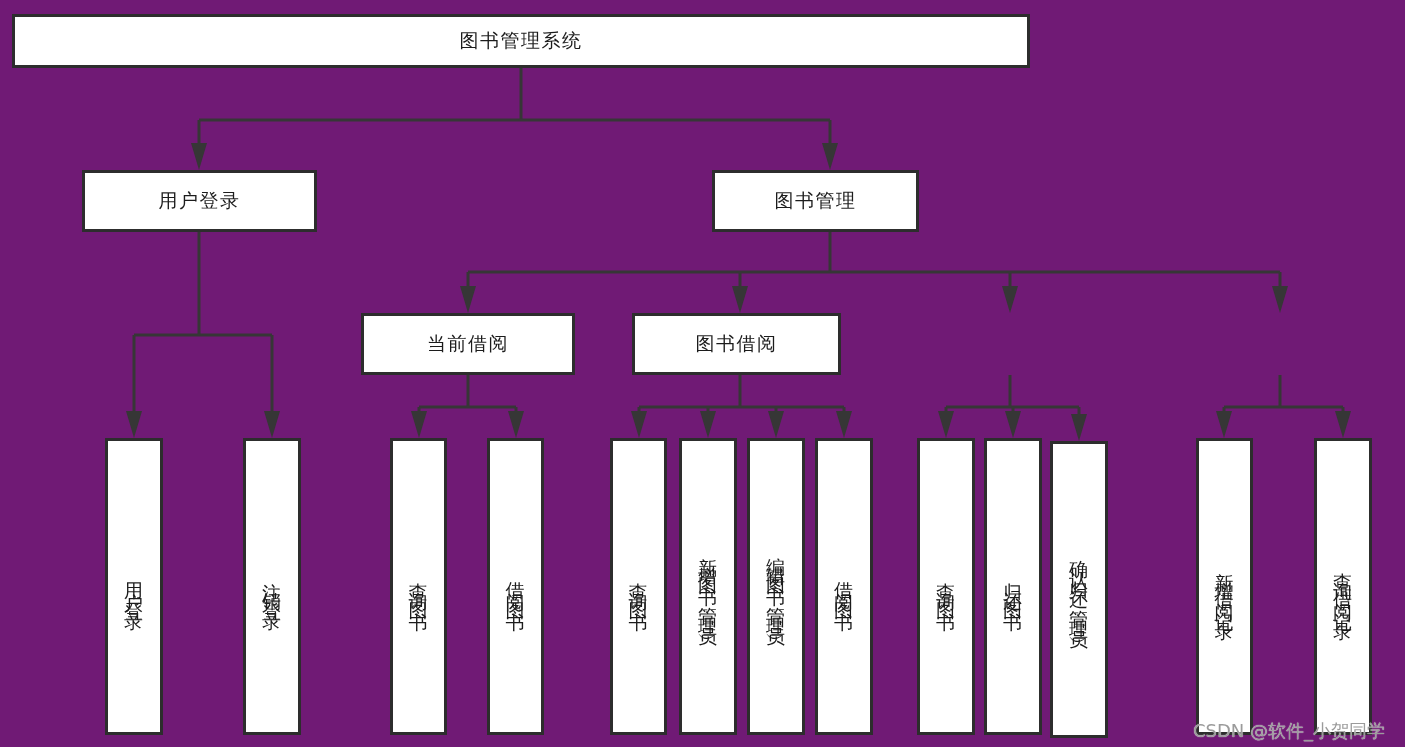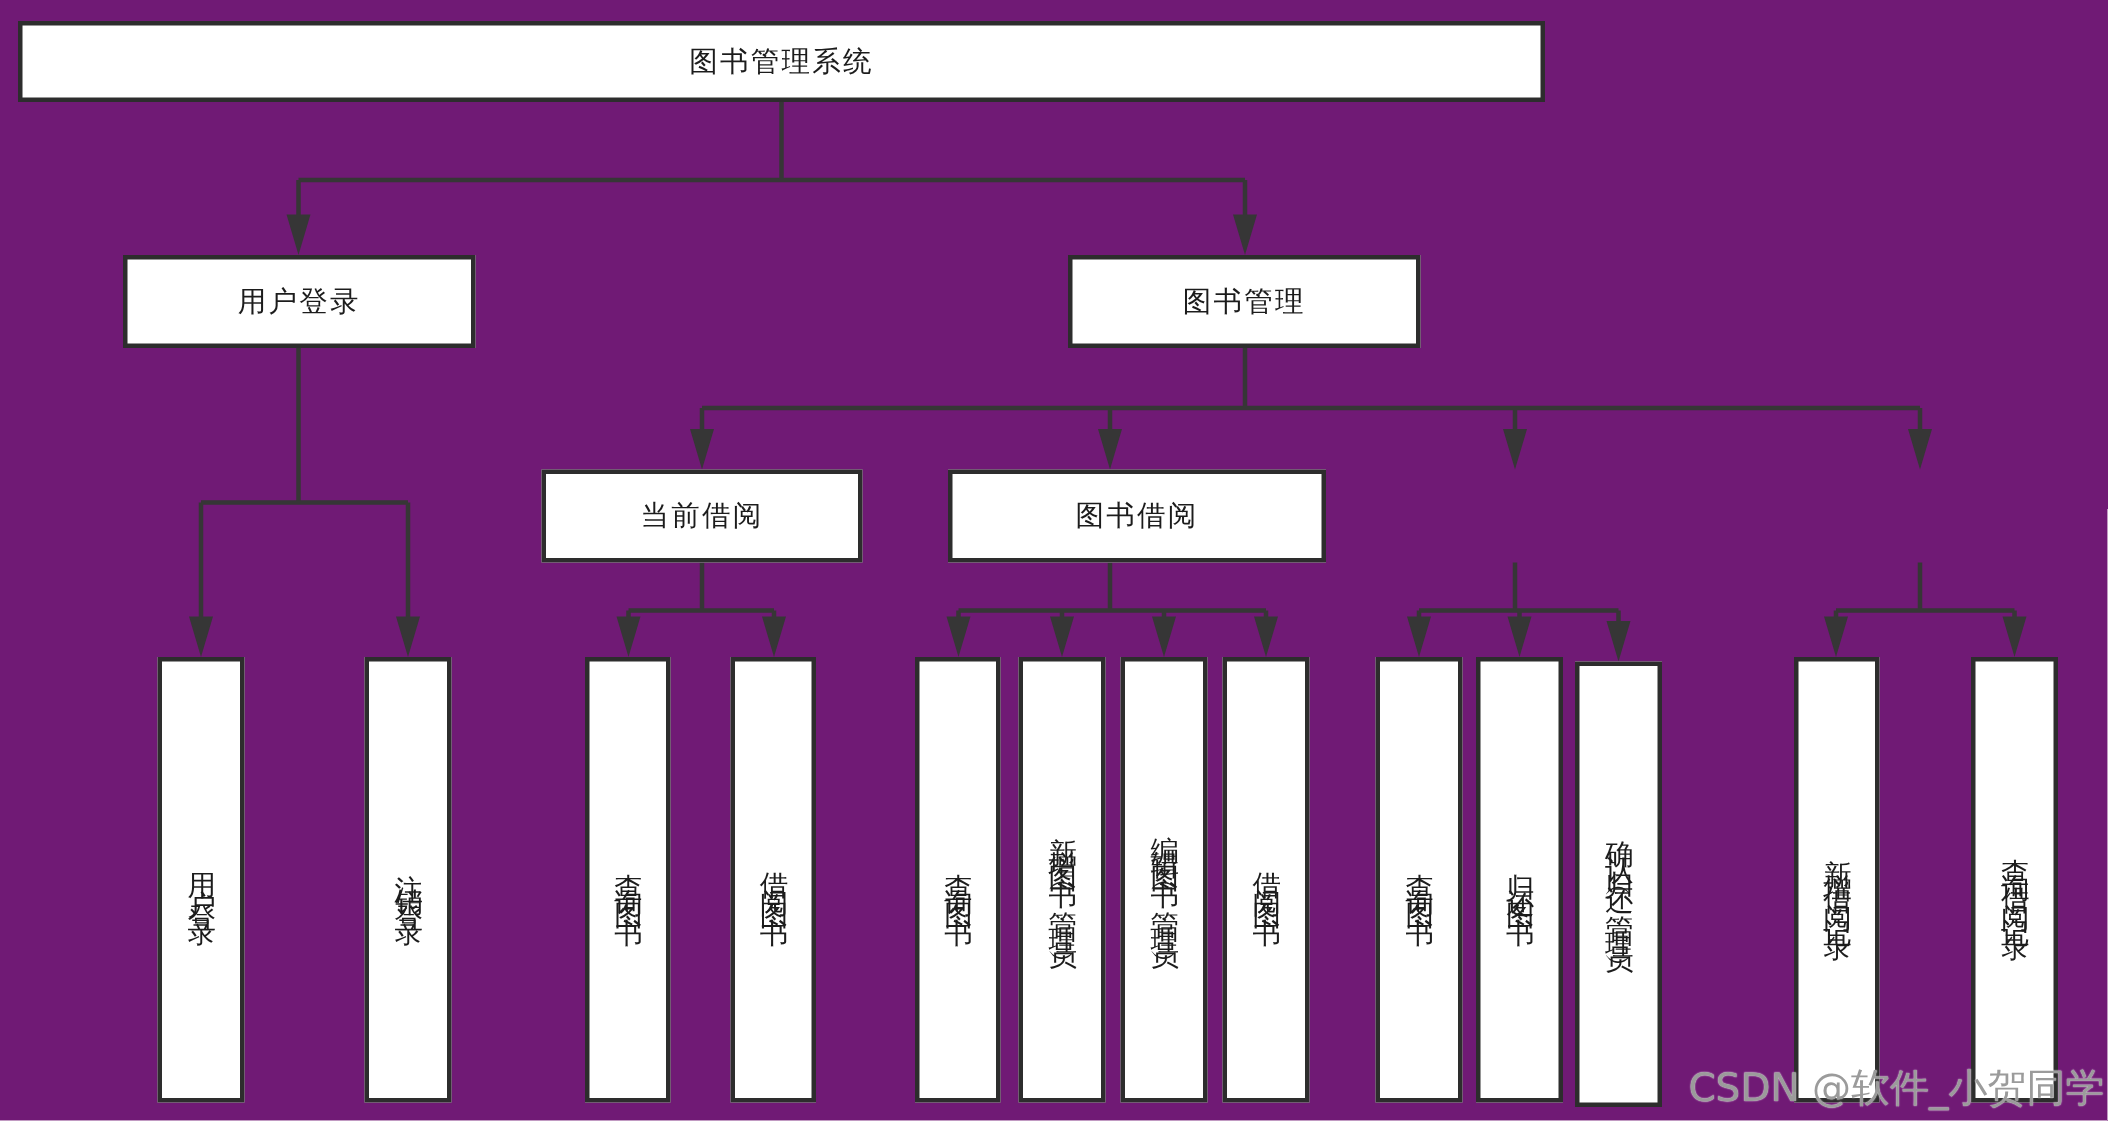--- a/index.html
+++ b/index.html
@@ -31,23 +31,23 @@
     writing-mode: vertical-rl;
     text-orientation: mixed;
     font-size: 19px;
     color: #1c1c1c;
     letter-spacing: 10px;
     line-height: 1;
     white-space: nowrap;
   }
   .watermark {
     position: absolute;
-    right: 2px;
+    right: 20px;
     bottom: 4px;
-    font-size: 26px;
+    font-size: 18px;
     color: #9b9b9b;
     text-shadow: 0 0 1px #ffffff;
     white-space: nowrap;
   }
 </style>
 </head>
 <body>
 
 <div class="diagram">
 
@@ -91,28 +91,28 @@
     </g>
   </svg>
 
   <div class="box" style="left:12px; top:14px; width:1018px; height:54px;">
     <span class="h-label">图书管理系统</span>
   </div>
 
   <div class="box" style="left:82px; top:170px; width:235px; height:62px;">
     <span class="h-label">用户登录</span>
   </div>
-  <div class="box" style="left:712px; top:170px; width:235px; height:62px;">
+  <div class="box" style="left:712px; top:170px; width:207px; height:62px;">
     <span class="h-label">图书管理</span>
   </div>
 
   <div class="box" style="left:361px; top:313px; width:214px; height:62px;">
     <span class="h-label">当前借阅</span>
   </div>
-  <div class="box" style="left:632px; top:313px; width:252px; height:62px;">
+  <div class="box" style="left:632px; top:313px; width:209px; height:62px;">
     <span class="h-label">图书借阅</span>
   </div>
 
   <div class="box" style="left:105px; top:438px; width:58px; height:297px;">
     <span class="v-label">用户登录</span>
   </div>
   <div class="box" style="left:243px; top:438px; width:58px; height:297px;">
     <span class="v-label">注销登录</span>
   </div>
 

